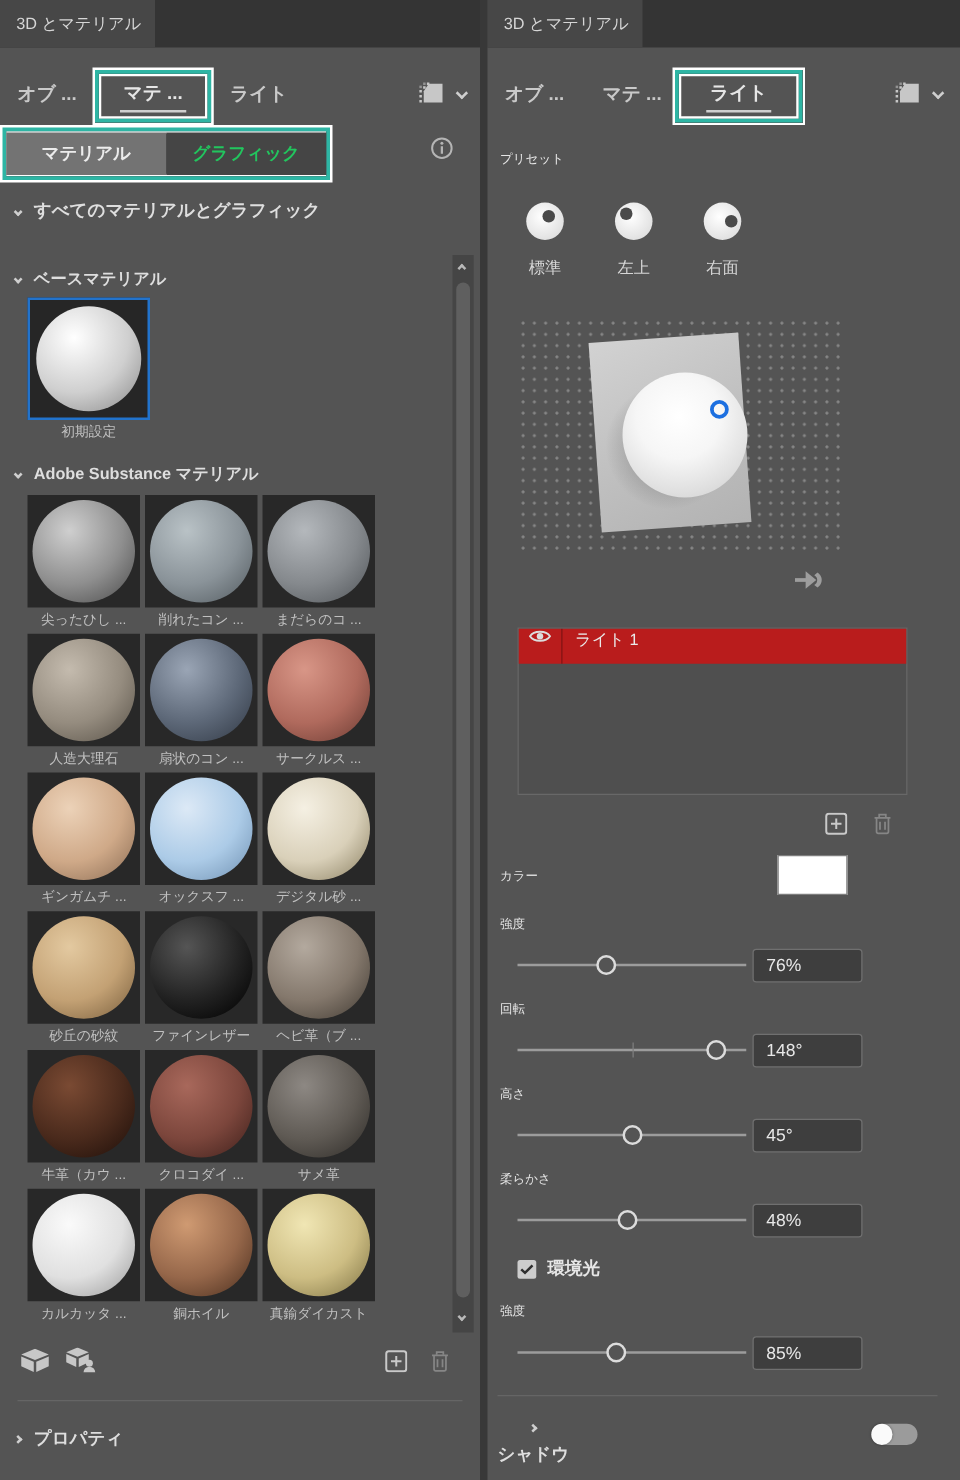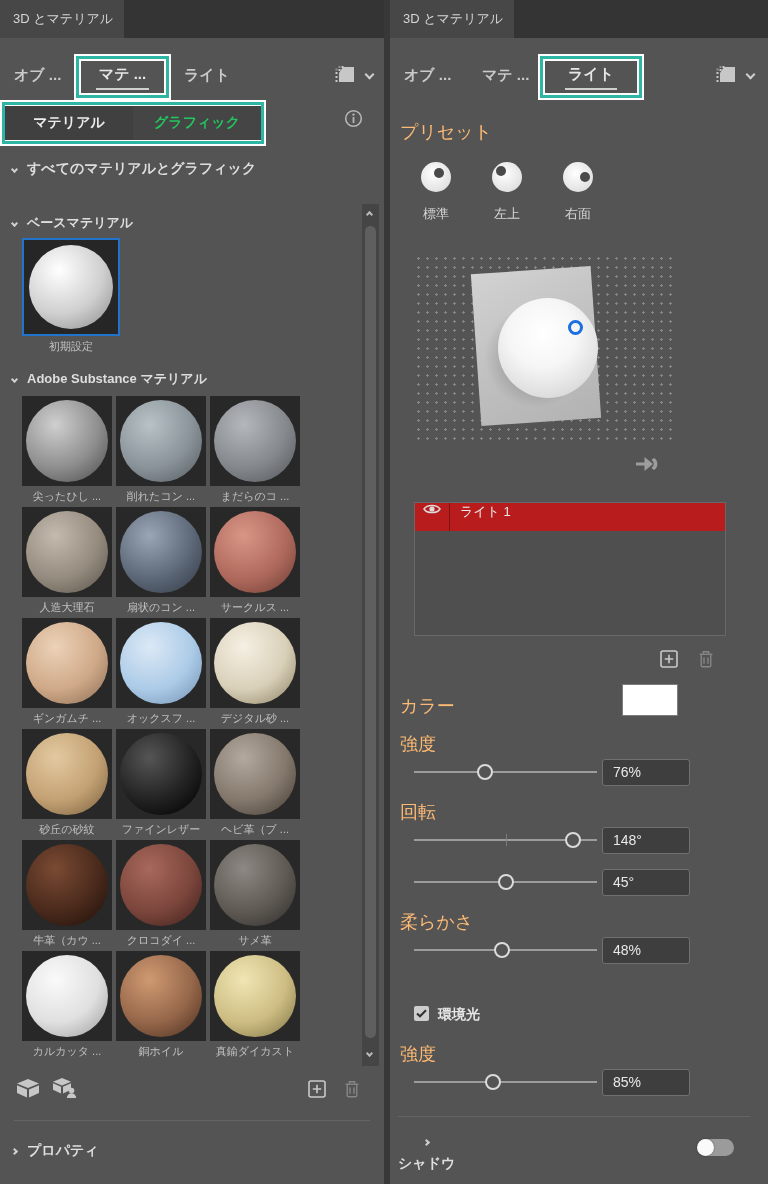--- a/index.html
+++ b/index.html
@@ -20,21 +20,21 @@
 
 .chev { display:inline-block; width:7px; height:7px; border-right:2px solid #cfcfcf; border-bottom:2px solid #cfcfcf; }
 .chev.down { transform:rotate(45deg); }
 .chev.right { transform:rotate(-45deg); }
 .chev.small { width:5px; height:5px; }
 
 .sechead { display:flex; align-items:center; gap:10px; font-size:14px; font-weight:bold; color:#dedede; white-space:nowrap; }
 
 .seg { height:34px; display:flex; }
 .seg .segitem { height:100%; display:flex; align-items:center; justify-content:center; font-size:14px; font-weight:bold; padding:0 18px; }
-.seg .sel { background:#404040; color:#ececec; }
+.seg .sel { background:#737373; color:#ececec; }
 .seg .unsel { background:#454545; color:#22c55e; }
 
 #l-base-tilebox { width:98px; height:98px; background:#262626; border:2px solid #2273cc; display:flex; align-items:center; justify-content:center; }
 #l-base-sphere { width:84px; height:84px; border-radius:50%; background:radial-gradient(circle at 36% 30%, #ffffff, #cfcfcf 55%, #8f8f8f 95%); }
 .tile-caption { font-size:11px; color:#c0c0c0; text-align:center; line-height:20px; white-space:nowrap; overflow:hidden; }
 
 #l-grid { display:grid; grid-template-columns:repeat(3, 90px); column-gap:4px; }
 .tile { width:90px; height:111px; }
 .tile-box { width:90px; height:90px; background:#282828; display:flex; align-items:center; justify-content:center; }
 .msphere { width:82px; height:82px; border-radius:50%; }
@@ -57,21 +57,21 @@
 .pdot.top-left { left:4px; top:4px; }
 .pdot.right { left:17px; top:10px; }
 .plabel { margin-top:13px; font-size:13px; color:#d6d6d6; }
 
 #r-lightlist { width:312px; height:134px; border:1px solid #686868; background:#4f4f4f; }
 .lightrow { height:28px; background:#b91c1c; display:flex; align-items:flex-start; }
 .eyecell { width:34px; display:flex; align-items:center; justify-content:center; }
 .rowdiv { width:1px; height:28px; background:rgba(0,0,0,.3); }
 .lightname { margin-left:10px; font-size:13px; color:#eaeaea; }
 
-.slabel { font-size:18px; color:#fdba74; height:20px; white-space:nowrap; }
+.slabel { font-size:10px; color:#e5e5e5; height:20px; white-space:nowrap; }
 .srow { display:flex; align-items:center; height:28px; margin-top:6px; }
 .track { position:relative; width:183px; height:2px; background:#9c9c9c; margin-left:14px; }
 .tick { position:absolute; left:50%; top:-5px; width:1px; height:12px; background:#7e7e7e; }
 .thumb { position:absolute; top:-7px; width:16px; height:16px; margin-left:-8px; border-radius:50%; background:#545454; border:2px solid #dcdcdc; }
 .vbox { margin-left:5px; width:88px; height:27px; background:#3e3e3e; border:1px solid #707070; border-radius:3px; color:#e8e8e8; font-size:14px; line-height:25px; padding-left:10px; }
 .sgroup { margin-bottom:14px; }
 
 .checkbox { width:15px; height:15px; background:#cdcdcd; border-radius:2px; display:flex; align-items:center; justify-content:center; }
 .toggle { width:36px; height:17px; border-radius:9px; background:#9b9b9b; position:relative; }
 .knob { position:absolute; left:-1px; top:0; width:17px; height:17px; border-radius:50%; background:#fafafa; box-shadow:0 0 2px rgba(0,0,0,.4); }
@@ -422,39 +422,40 @@
         <div class="slabel">回転</div>
         <div class="srow">
           <div class="track">
             <div class="tick"></div>
             <div class="thumb" style="left: 87%;"></div>
           </div>
           <div class="vbox">148°</div>
         </div>
       </div>
       <div class="sgroup">
+        <div class="slabel">高さ</div>
         <div class="srow">
           <div class="track">
             <div class="thumb" style="left: 50%;"></div>
           </div>
           <div class="vbox">45°</div>
         </div>
       </div>
       <div class="sgroup">
         <div class="slabel">柔らかさ</div>
         <div class="srow">
           <div class="track">
             <div class="thumb" style="left: 48%;"></div>
           </div>
           <div class="vbox">48%</div>
         </div>
       </div>
     </div>
 
-  <div class="abs" style="left:24px; top:1006px; display:flex; align-items:flex-start; gap:9px;">
+  <div class="abs" style="left:24px; top:1006px; display:flex; align-items:center; gap:9px;">
     <span class="checkbox">
       <svg width="11" height="9" viewBox="0 0 11 9">
           <path d="M1 4.5 L4 7.3 L10 1.3" stroke="#2f2f2f" stroke-width="2" fill="none"></path>
         </svg>
     </span>
     <span style="font-size:14px; font-weight:bold; color:#e6e6e6;">環境光</span>
   </div>
 
   <div class="abs" id="r-ambient-slider" style="left:10px; top:1042px; width:300px;">
       <div class="sgroup">

